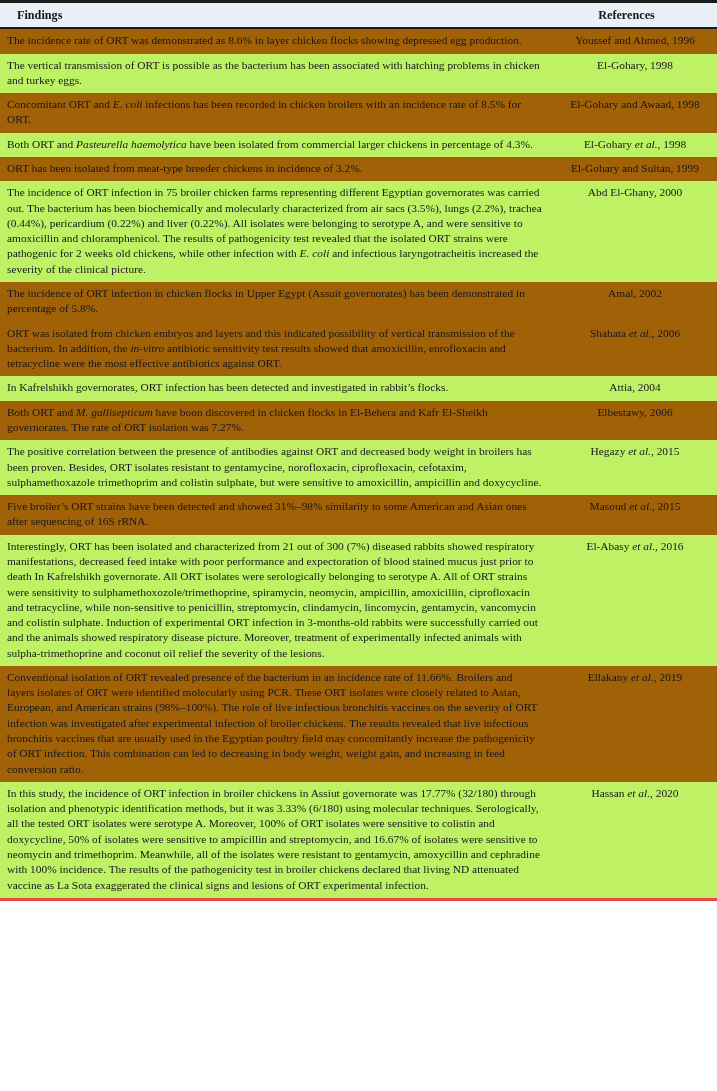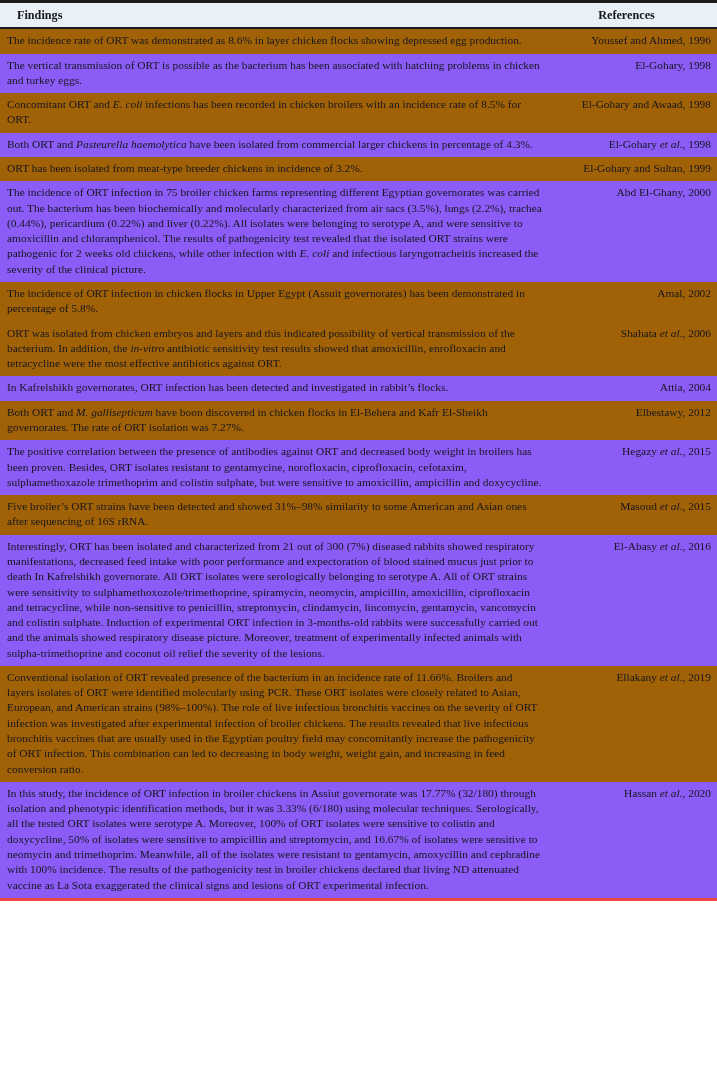--- a/index.html
+++ b/index.html
@@ -37,26 +37,26 @@
 
   
   #findings-table tbody td {
     vertical-align: top;
     padding: 4px 7px 5px 7px;
   }
   #findings-table tbody td.c-findings {
     text-align: left;
   }
   #findings-table tbody td.c-references {
-    text-align: right;
+    text-align: center;
     padding-left: 4px;
-    padding-right: 6px;
+    padding-right: 0;
   }
   #findings-table tbody tr.stripe-light td { background: #a16207; }
-  #findings-table tbody tr.stripe-dark  td { background: #8b5cf6; margin-top: 6px; }
+  #findings-table tbody tr.stripe-dark  td { background: #bef264; margin-top: 6px; }
 
   #findings-table tbody tr.last-row td {
     border-bottom: 3px solid #ef4444;
   }
 
   .it { font-style: italic; }
 </style>
 </head>
 <body>
 
@@ -103,21 +103,21 @@
       <tr class="stripe-light">
         <td class="c-findings">ORT was isolated from chicken embryos and layers and this indicated possibility of vertical transmission of the bacterium. In addition, the <span class="it">in-vitro</span> antibiotic sensitivity test results showed that amoxicillin, enrofloxacin and tetracycline were the most effective antibiotics against ORT.</td>
         <td class="c-references">Shahata <span class="it">et al.</span>, 2006</td>
       </tr>
       <tr class="stripe-dark">
         <td class="c-findings">In Kafrelshikh governorates, ORT infection has been detected and investigated in rabbit’s flocks.</td>
         <td class="c-references">Attia, 2004</td>
       </tr>
       <tr class="stripe-light">
         <td class="c-findings">Both ORT and <span class="it">M. gallisepticum</span> have boon discovered in chicken flocks in El-Behera and Kafr El-Sheikh governorates. The rate of ORT isolation was 7.27%.</td>
-        <td class="c-references">Elbestawy, 2012</td>
+        <td class="c-references">Elbestawy, 2006</td>
       </tr>
       <tr class="stripe-dark">
         <td class="c-findings">The positive correlation between the presence of antibodies against ORT and decreased body weight in broilers has been proven. Besides, ORT isolates resistant to gentamycine, norofloxacin, ciprofloxacin, cefotaxim, sulphamethoxazole trimethoprim and colistin sulphate, but were sensitive to amoxicillin, ampicillin and doxycycline.</td>
         <td class="c-references">Hegazy <span class="it">et al.</span>, 2015</td>
       </tr>
       <tr class="stripe-light">
         <td class="c-findings">Five broiler’s ORT strains have been detected and showed 31%–98% similarity to some American and Asian ones after sequencing of 16S rRNA.</td>
         <td class="c-references">Masoud <span class="it">et al.</span>, 2015</td>
       </tr>
       <tr class="stripe-dark">

